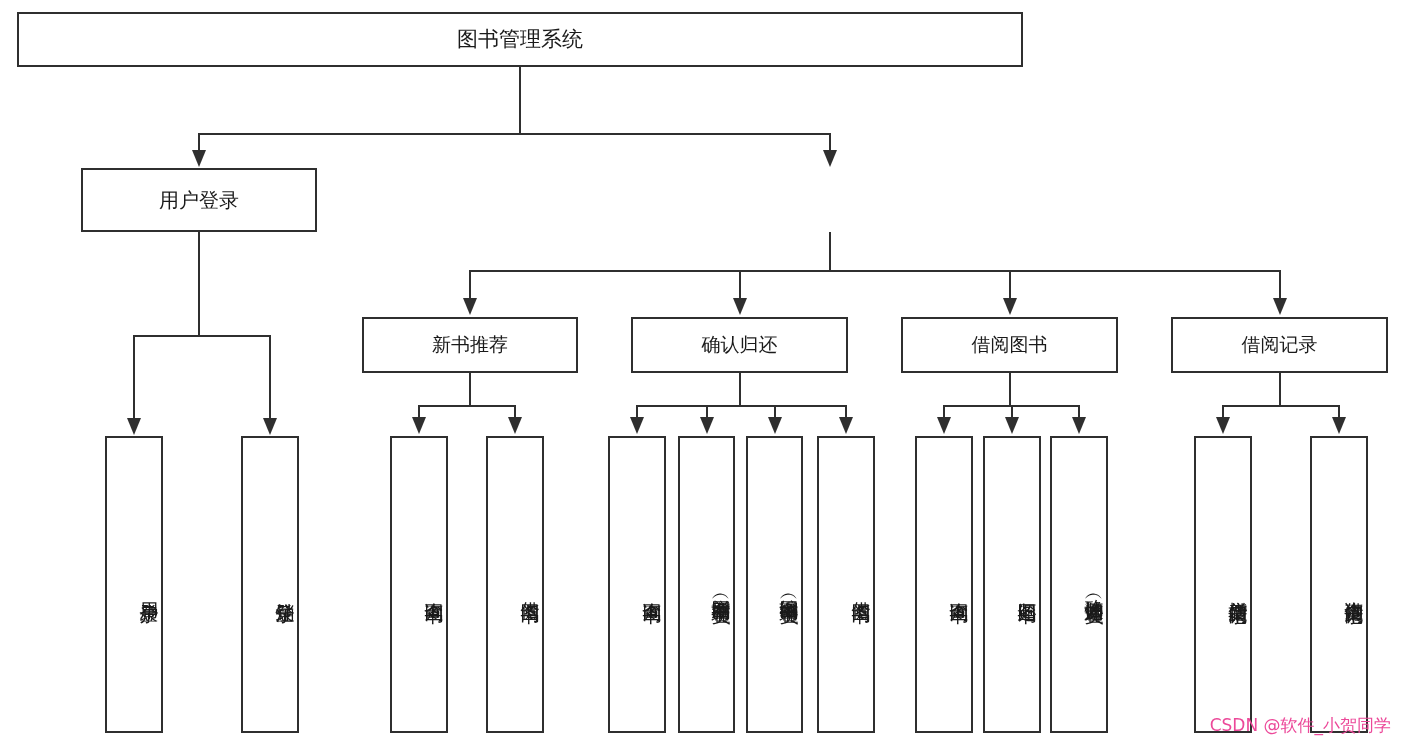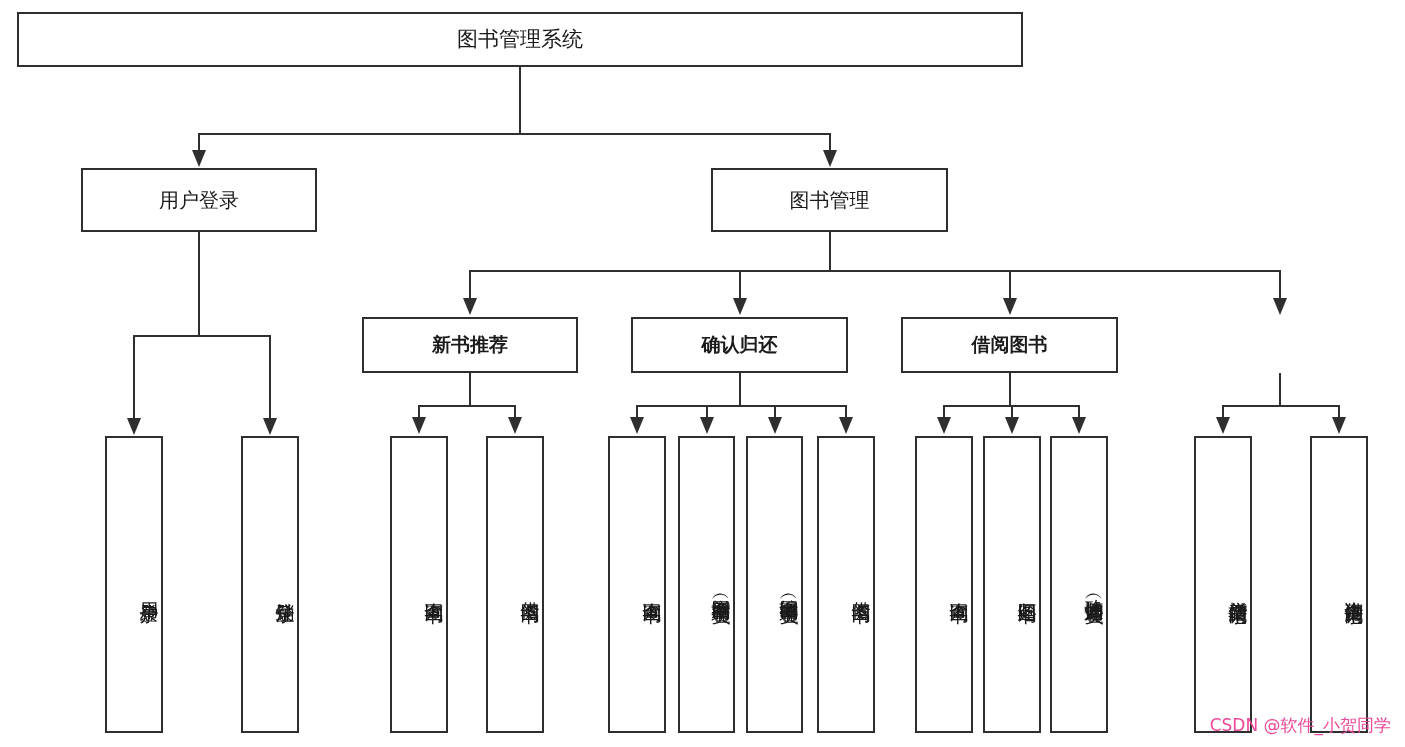--- a/index.html
+++ b/index.html
@@ -30,21 +30,20 @@
     line-height: 1.25;
   }
   .node.root {
     font-size: 21px;
   }
   .node.lvl2 {
     font-size: 20px;
   }
   .node.lvl3 {
     font-size: 19px;
-    font-weight: bold;
   }
   .node.leaf {
     font-size: 19px;
     writing-mode: vertical-rl;
     text-orientation: upright;
     align-items: flex-start;
     justify-content: center;
     padding-top: 8px;
     letter-spacing: 1px;
   }
@@ -96,23 +95,20 @@
   <div class="conn vline" style="left:198px; top:133px; width:2px; height:20px;"></div>
   <div class="arrow" style="left:192px; top:150px;"></div>
 
   <div class="conn vline" style="left:829px; top:133px; width:2px; height:20px;"></div>
   <div class="arrow" style="left:823px; top:150px;"></div>
 
   <div class="node lvl2" style="left:81px; top:168px; width:236px; height:64px;">
     <span class="label">用户登录</span>
   </div>
 
-  <div class="node lvl2" style="left:711px; top:168px; width:237px; height:64px;">
-    <span class="label">图书管理</span>
-  </div>
 
   <div class="conn vline" style="left:198px; top:232px; width:2px; height:104px;"></div>
   <div class="conn hline" style="left:133px; top:335px; width:136px; height:2px;"></div>
   <div class="conn vline" style="left:133px; top:335px; width:2px; height:85px;"></div>
   <div class="arrow" style="left:127px; top:418px;"></div>
   <div class="conn vline" style="left:269px; top:335px; width:2px; height:85px;"></div>
   <div class="arrow" style="left:263px; top:418px;"></div>
 
   <div class="conn vline" style="left:829px; top:232px; width:2px; height:40px;"></div>
   <div class="conn hline" style="left:469px; top:270px; width:812px; height:2px;"></div>
@@ -130,20 +126,23 @@
   <div class="arrow" style="left:1273px; top:298px;"></div>
 
   <div class="node lvl3" style="left:362px; top:317px; width:216px; height:56px;">
     <span class="label">新书推荐</span>
   </div>
   <div class="node lvl3" style="left:631px; top:317px; width:217px; height:56px;">
     <span class="label">确认归还</span>
   </div>
   <div class="node lvl3" style="left:901px; top:317px; width:217px; height:56px;">
     <span class="label">借阅图书</span>
+  </div>
+  <div class="node lvl3" style="left:1171px; top:317px; width:217px; height:56px;">
+    <span class="label">借阅记录</span>
   </div>
 
   <div class="conn vline" style="left:469px; top:373px; width:2px; height:34px;"></div>
   <div class="conn hline" style="left:418px; top:405px; width:97px; height:2px;"></div>
   <div class="conn vline" style="left:418px; top:405px; width:2px; height:14px;"></div>
   <div class="arrow" style="left:412px; top:417px;"></div>
   <div class="conn vline" style="left:514px; top:405px; width:2px; height:14px;"></div>
   <div class="arrow" style="left:508px; top:417px;"></div>
 
   <div class="conn vline" style="left:739px; top:373px; width:2px; height:34px;"></div>

